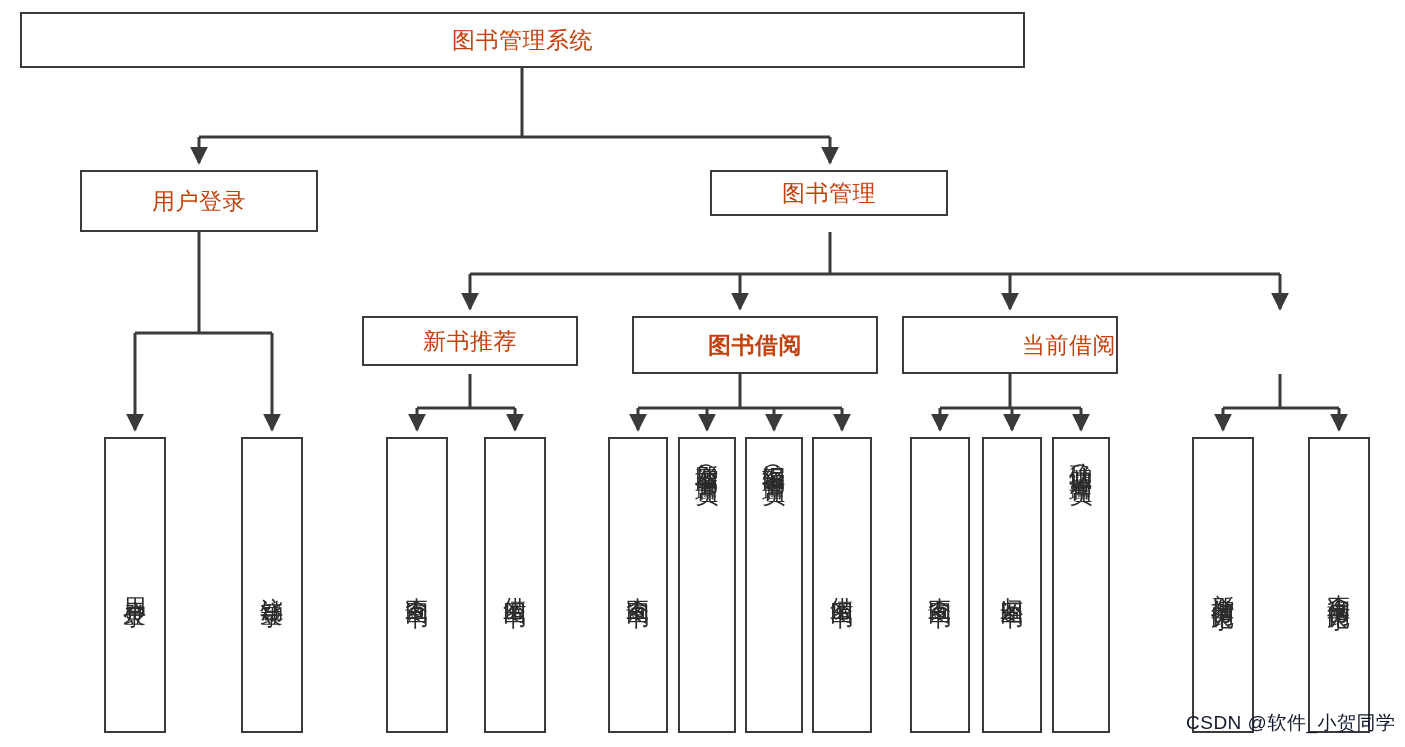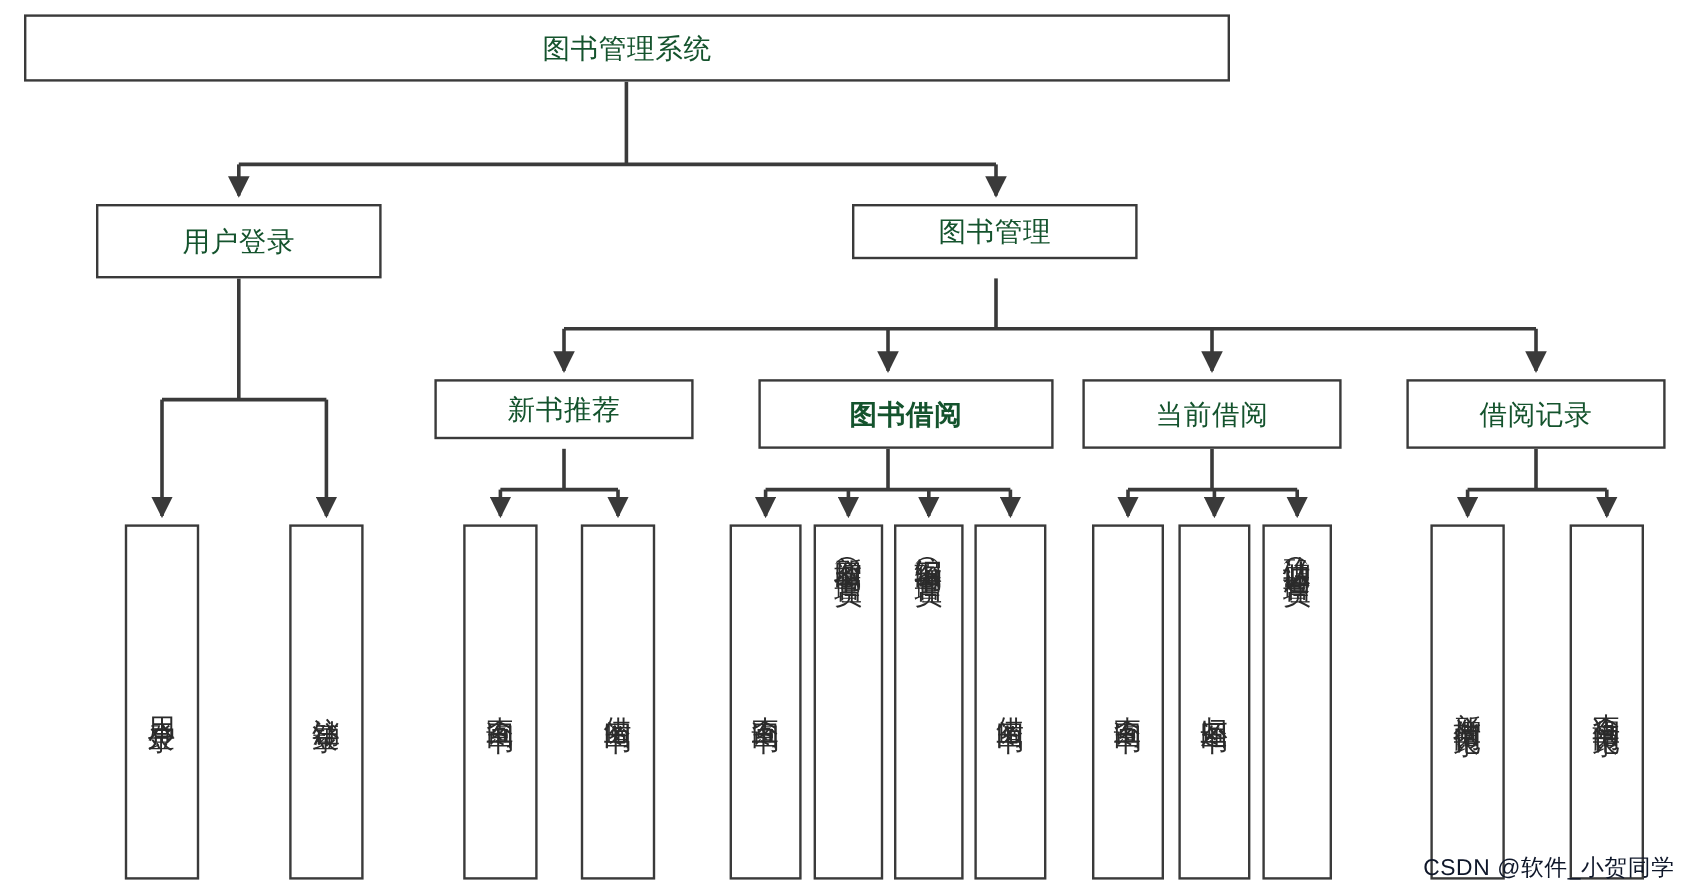--- a/index.html
+++ b/index.html
@@ -26,21 +26,21 @@
     pointer-events: none;
   }
   .node {
     position: absolute;
     box-sizing: border-box;
     border: 2px solid #3a3a3a;
     background: #ffffff;
     display: flex;
     align-items: center;
     justify-content: center;
-    color: #14532d;
+    color: #c2410c;
   }
   .node .lbl {
     font-size: 23px;
     line-height: 1.15;
     letter-spacing: 0.5px;
     white-space: nowrap;
   }
   .leaf {
     position: absolute;
     box-sizing: border-box;
@@ -136,25 +136,22 @@
   <div class="node" id="node-l2-1" style="left: 710px; top: 170px; width: 238px; height: 46px;">
     <span class="lbl">图书管理</span>
   </div>
 
   <div class="node" id="node-l3-0" style="left: 362px; top: 316px; width: 216px; height: 50px;">
     <span class="lbl">新书推荐</span>
   </div>
   <div class="node" id="node-l3-1" style="left: 632px; top: 316px; width: 246px; height: 58px; font-weight: bold;">
     <span class="lbl">图书借阅</span>
   </div>
-  <div class="node" id="node-l3-2" style="left: 902px; top: 316px; width: 216px; height: 58px;">
+  <div class="node" id="node-l3-2" style="left: 902px; top: 316px; width: 216px; height: 58px; justify-content: flex-end;">
     <span class="lbl">当前借阅</span>
-  </div>
-  <div class="node" id="node-l3-3" style="left: 1172px; top: 316px; width: 216px; height: 58px;">
-    <span class="lbl">借阅记录</span>
   </div>
 
   <div class="leaf align-mid" id="leaf-0" style="left: 104px; top: 437px; width: 62px; height: 296px;">
     <span class="vlbl">用户登录</span>
   </div>
   <div class="leaf align-mid" id="leaf-1" style="left: 241px; top: 437px; width: 62px; height: 296px;">
     <span class="vlbl">注销登录</span>
   </div>
   <div class="leaf align-mid" id="leaf-2" style="left: 386px; top: 437px; width: 62px; height: 296px;">
     <span class="vlbl">查询图书</span>

